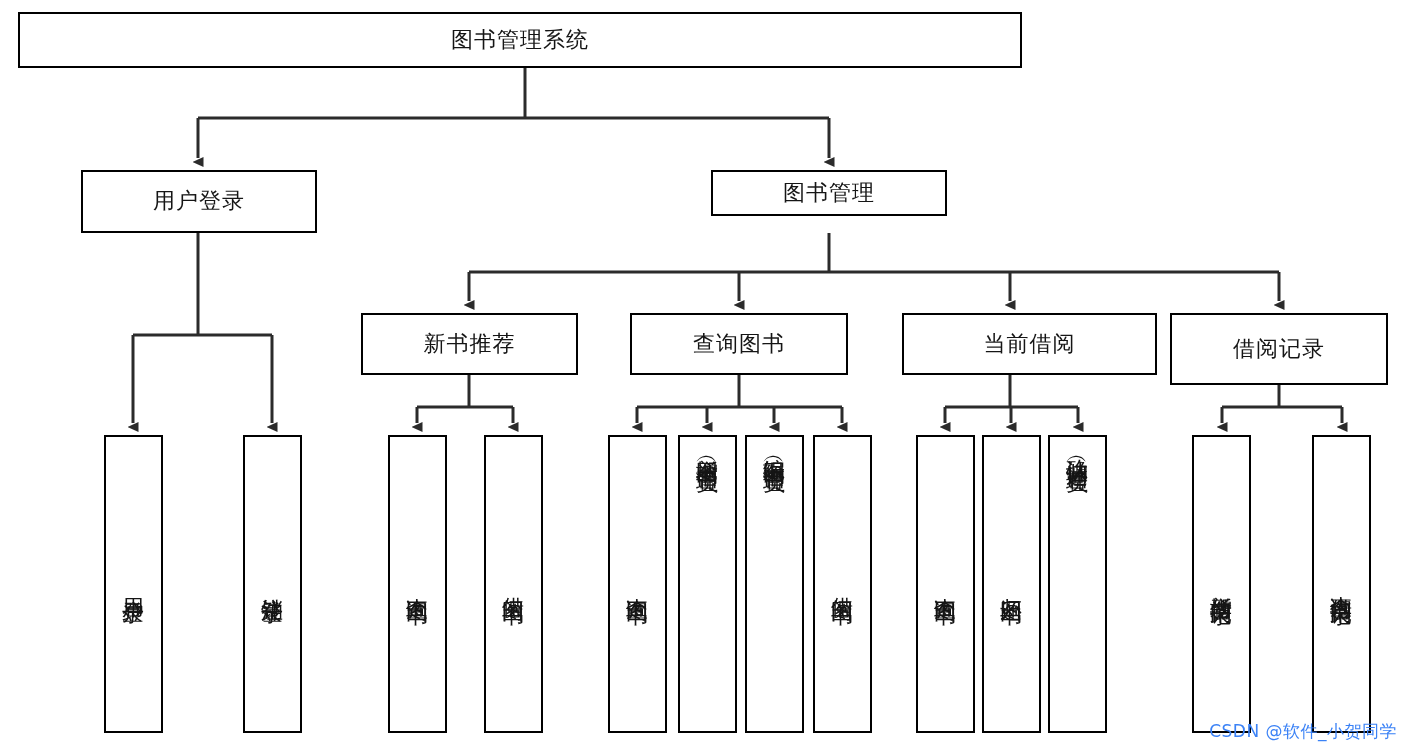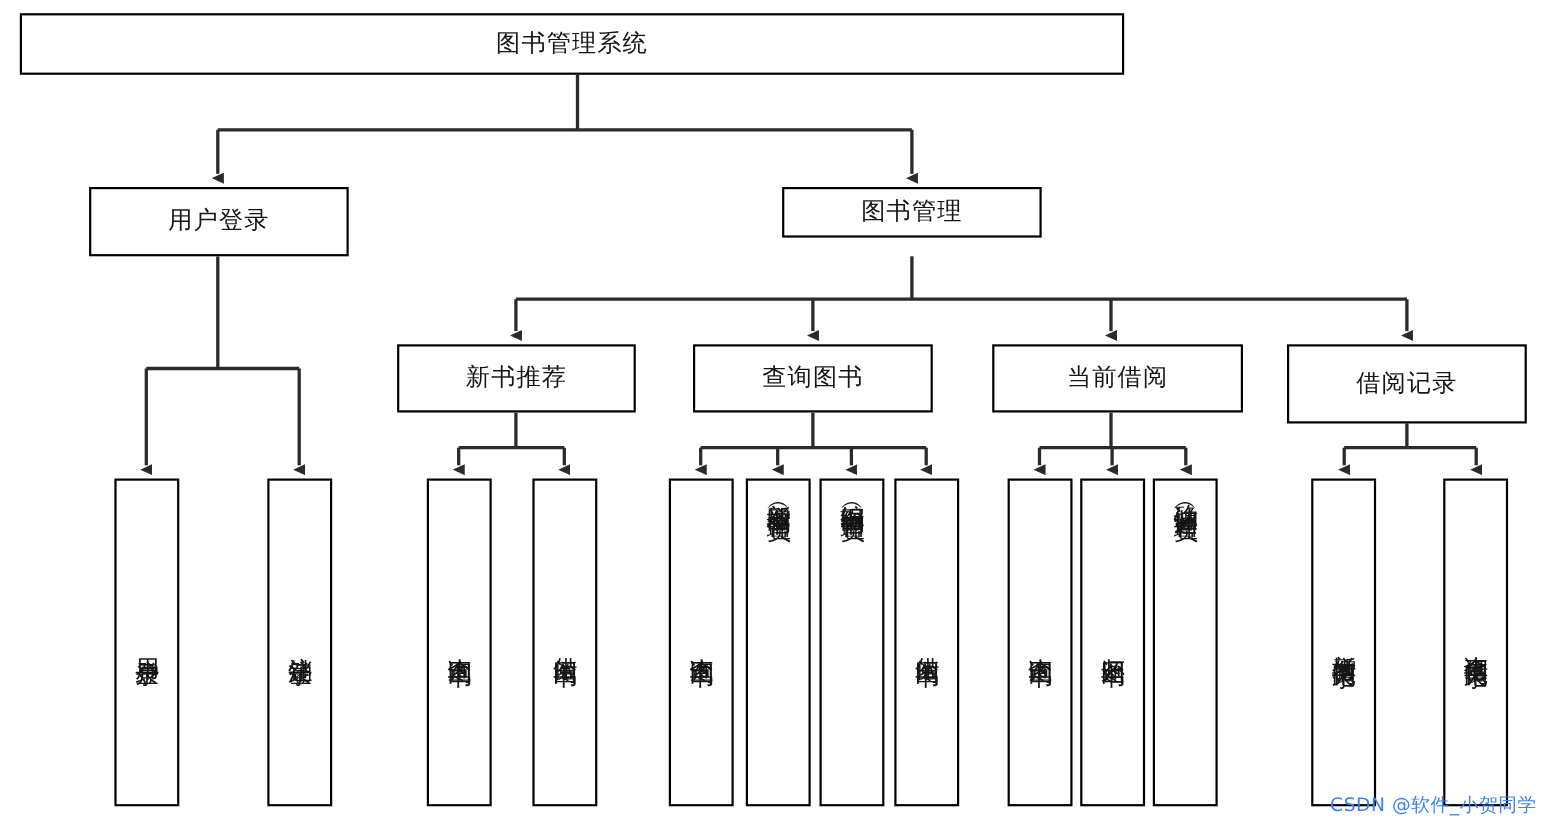--- a/index.html
+++ b/index.html
@@ -140,21 +140,21 @@
   <div class="node node-h" style="left:711px; top:170px; width:236px; height:46px;">
     <span>图书管理</span>
   </div>
 
   <div class="node node-h" style="left:361px; top:313px; width:217px; height:62px;justify-content:center;">
     <span>新书推荐</span>
   </div>
   <div class="node node-h" style="left:630px; top:313px; width:218px; height:62px;">
     <span>查询图书</span>
   </div>
-  <div class="node node-h" style="left:902px; top:313px; width:228px; height:62px;">
+  <div class="node node-h" style="left:902px; top:313px; width:255px; height:62px;">
     <span>当前借阅</span>
   </div>
   <div class="node node-h" style="left:1170px; top:313px; width:218px; height:72px;">
     <span>借阅记录</span>
   </div>
 
   <div class="node node-v align-mid" style="left:104px; top:435px; width:59px; height:298px;">
     <span class="vlabel">用户登录</span>
   </div>
   <div class="node node-v align-mid" style="left:243px; top:435px; width:59px; height:298px;">

